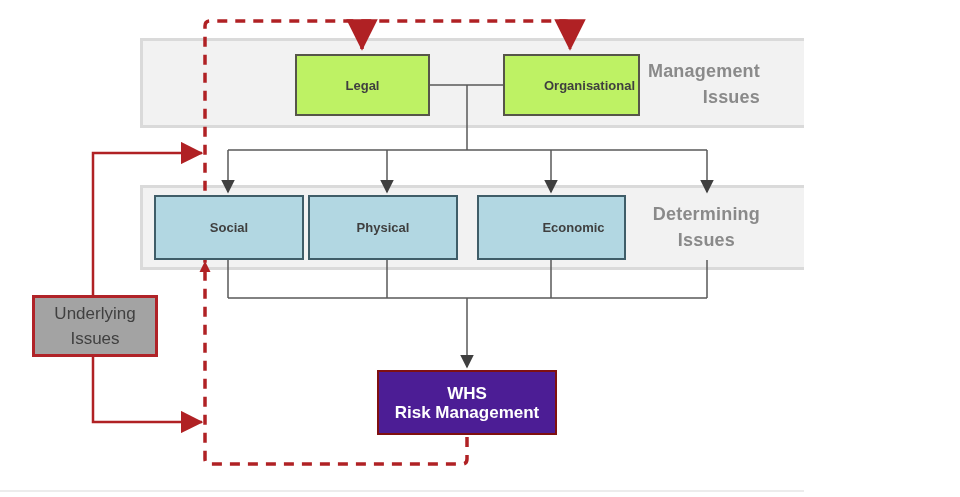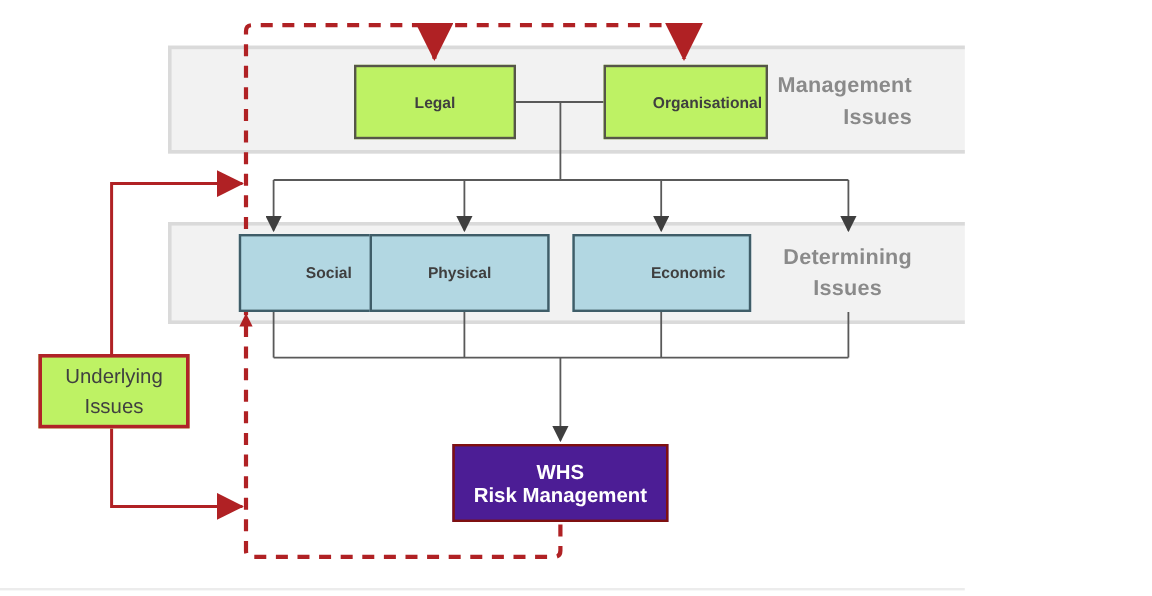--- a/index.html
+++ b/index.html
@@ -18,27 +18,27 @@
   
   svg.wires{position:absolute;left:0;top:0;z-index:2;}
 
   
   .node{position:absolute;box-sizing:border-box;display:flex;align-items:center;justify-content:center;
         text-align:center;z-index:3;font-weight:bold;color:#3f3f3f;white-space:pre-line;}
   .node.green{background:#bef264;border:2px solid #565649;font-size:13px;}
   .node.blue{background:#b2d7e2;border:2px solid #3f5d68;font-size:13px;}
   .node.legal{left:295px;top:54px;width:135px;height:62px;}
   .node.organisational{left:503px;top:54px;width:137px;height:62px;padding-left:36px;}
-  .node.social{left:154px;top:195px;width:150px;height:65px;margin-left:45px;}
+  .node.social{left:154px;top:195px;width:150px;height:65px;}
   .node.physical{left:308px;top:195px;width:150px;height:65px;}
   .node.economic{left:477px;top:195px;width:149px;height:65px;padding-left:44px;}
   .node.communication{left:632px;top:195px;width:151px;height:65px;}
   .node.whs{left:377px;top:370px;width:180px;height:65px;background:#4c1d95;border:2px solid #7f1010;
             color:#ffffff;font-size:17px;line-height:19px;}
-  .node.underlying{left:32px;top:295px;width:126px;height:62px;background:#bef264;border:3px solid #b02328;
+  .node.underlying{left:32px;top:295px;width:126px;height:62px;background:#a3a3a3;border:3px solid #b02328;
                    color:#404040;font-weight:normal;font-size:17px;line-height:25px;}
 
   .bottom-divider{position:absolute;left:0;top:490px;width:960px;height:2px;background:#ececec;z-index:0;}
 </style>
 </head>
 <body>
 
 <div class="stage">
 
   <div class="bottom-divider"></div>

